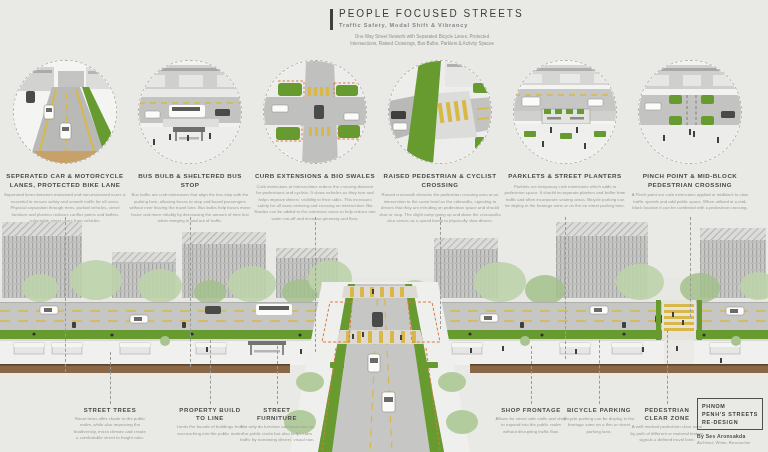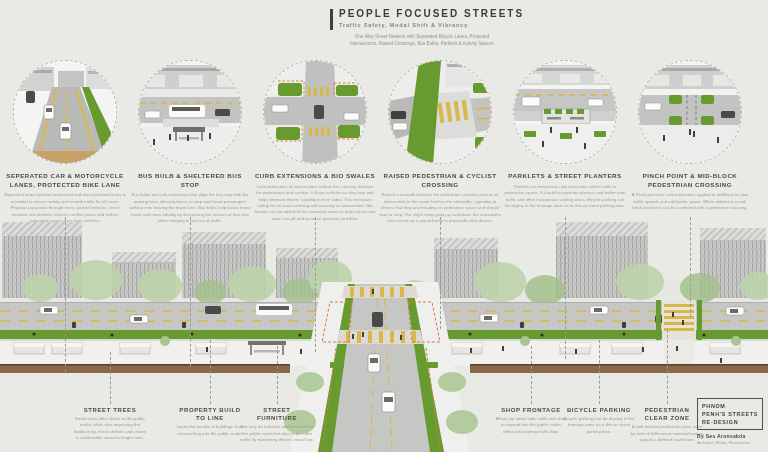--- a/index.html
+++ b/index.html
@@ -6,21 +6,21 @@
   html,body { width:768px; height:452px; overflow:hidden; }
   body {
     position:relative;
     background:#e9e9e6;
     font-family:"Liberation Sans", sans-serif;
     color:#4a4a48;
   }
   
   .header { position:absolute; left:330px; top:6px; width:240px; z-index:4; }
   .title-bar { position:absolute; left:0; top:3px; width:3px; height:21px; background:#3f3f3d; }
-  .title { position:absolute; left:9px; top:2px; font-size:10px; font-weight:bold;
+  .title { position:absolute; left:9px; top:2px; font-size:10px; font-weight:normal;
            letter-spacing:2px; color:#3c3c3a; white-space:nowrap; }
   .subtitle { position:absolute; left:9px; top:16px; font-size:5.6px; font-weight:bold;
               letter-spacing:0.8px; color:#85858a; white-space:nowrap; }
   .header-desc { position:absolute; left:12px; top:28px; width:160px; text-align:center;
                  font-size:4.6px; line-height:1.5; color:#92928f; }
   
   .circle { position:absolute; top:60px; width:104px; height:104px; border-radius:50%;
             border:1px dashed #b3b3ae; overflow:hidden; background:#fbfbf9; z-index:3; }
   .circle svg { display:block; }
   .caption { position:absolute; top:172px; width:122px; text-align:center; z-index:3; }

